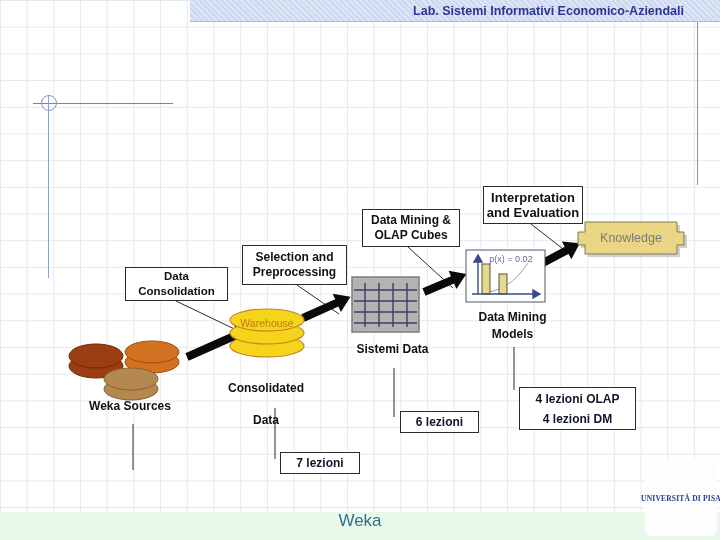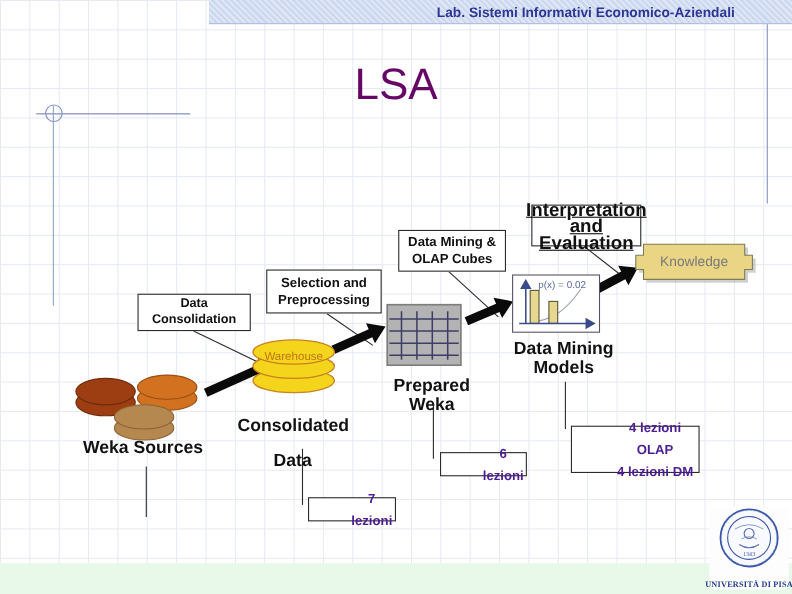--- a/index.html
+++ b/index.html
@@ -11,21 +11,21 @@
       linear-gradient(90deg,#e4e9f2 1px, transparent 1px);
     background-size:26.7px 26.7px;
     font-family:"Liberation Sans", sans-serif;
   }
   
   .banner{
     position:absolute;left:190px;top:0;width:530px;height:22px;
     background:repeating-linear-gradient(45deg,#cdd8ef 0 2px,#dde6f6 2px 4px);
     border-bottom:1px solid #aab8dd;
     display:flex;align-items:center;justify-content:flex-end;
-    padding-right:52px;box-sizing:border-box;
+    padding-right:36px;box-sizing:border-box;
   }
   .banner-text{font-size:12.5px;font-weight:bold;color:#2d3693;white-space:nowrap;}
   
   .decor-hline{position:absolute;left:33px;top:103px;width:140px;height:1px;background:#7283b4;}
   .decor-vline-left{position:absolute;left:48px;top:96px;width:1px;height:182px;background:#8ba3c9;}
   .decor-circle{position:absolute;left:41px;top:95px;width:14px;height:14px;border:1px solid #8494c0;border-radius:50%;background:transparent;}
   .decor-vline-right{position:absolute;left:697px;top:22px;width:1px;height:163px;background:#8090c0;}
   
   .title{
     position:absolute;left:0;top:55px;width:720px;text-align:center;
@@ -34,75 +34,74 @@
   
   .pbox{
     position:absolute;background:#fff;border:1px solid #2b2b2b;
     display:flex;align-items:center;justify-content:center;text-align:center;
     font-weight:bold;color:#111;font-size:12px;line-height:15px;
     white-space:pre-line;box-sizing:border-box;
   }
   .box-consolidation{left:125px;top:267px;width:103px;height:34px;font-size:11.5px;}
   .box-selection{left:242px;top:245px;width:105px;height:40px;}
   .box-olap{left:362px;top:209px;width:98px;height:38px;}
-  .box-interpretation{left:483px;top:186px;width:100px;height:38px;font-size:17px;text-decoration:underline;}
+  .box-interpretation{left:483px;top:186px;width:100px;height:38px;font-size:13px;}
   
   .dlabel{
     position:absolute;text-align:center;font-weight:bold;color:#111;
-    font-size:16px;white-space:pre-line;
+    font-size:12px;white-space:pre-line;
   }
   .lbl-sources{left:75px;top:399px;width:110px;}
   .lbl-consolidated{left:216px;top:344px;width:100px;line-height:32px;margin-top:28px;}
   .lbl-prepared{left:335px;top:342px;width:115px;}
   .lbl-models{left:455px;top:309px;width:115px;line-height:17px;}
   
   .lesson{
     position:absolute;background:#fff;border:1px solid #2b2b2b;
     display:flex;align-items:center;justify-content:center;text-align:center;
-    font-weight:bold;color:#4c1d95;font-size:12px;line-height:20px;
-    white-space:pre-line;box-sizing:border-box;padding-left:36px;
+    font-weight:bold;color:#0f172a;font-size:12px;line-height:20px;
+    white-space:pre-line;box-sizing:border-box;
   }
   .lesson-5{left:137px;top:469px;width:81px;height:22px;}
   .lesson-2{left:280px;top:452px;width:80px;height:22px;}
   .lesson-3{left:400px;top:411px;width:79px;height:22px;}
   .lesson-4{left:519px;top:387px;width:117px;height:43px;}
   
   .overlay{position:absolute;left:0;top:0;width:720px;height:540px;}
   
   .footer-strip{position:absolute;left:0;top:512px;width:720px;height:28px;background:#e9f9e9;}
   .weka{
     position:absolute;left:0;top:511px;width:720px;text-align:center;
     font-size:17px;color:#2b7290;
   }
   
   .logo-card{
     position:absolute;left:645px;top:461px;width:72px;height:75px;
     background:#fdfdfd;border-radius:6px;
-    display:flex;flex-direction:column;align-items:center;justify-content:space-between;
+    display:flex;flex-direction:row;align-items:center;justify-content:center;
   }
   .logo-text{
     font-family:"Liberation Serif", serif;font-weight:bold;font-size:7.5px;
     color:#27408f;white-space:nowrap;margin-top:-1px;letter-spacing:0.2px;
   }
 </style>
 </head>
 <body>
 
 <div class="slide">
 
   <div class="banner">
     <span class="banner-text">Lab. Sistemi Informativi Economico-Aziendali</span>
   </div>
 
   <div class="decor-hline"></div>
   <div class="decor-vline-left"></div>
   <div class="decor-circle"></div>
   <div class="decor-vline-right"></div>
 
-  <div class="title">LSA</div>
 
   <svg class="overlay" viewBox="0 0 720 540">
 
     <g stroke="#2b2b2b" stroke-width="1">
       <line x1="176" y1="301" x2="249" y2="336"></line>
       <line x1="297" y1="285" x2="339" y2="314"></line>
       <line x1="408" y1="247" x2="453" y2="288"></line>
       <line x1="531" y1="224" x2="567" y2="252"></line>
     </g>
 
@@ -182,30 +181,31 @@
   <div class="pbox box-olap">Data Mining &amp;
 OLAP Cubes</div>
   <div class="pbox box-selection">Selection and
 Preprocessing</div>
   <div class="pbox box-interpretation">Interpretation
 and Evaluation</div>
 
   <div class="dlabel lbl-sources">Weka Sources</div>
   <div class="dlabel lbl-consolidated">Consolidated
 Data</div>
-  <div class="dlabel lbl-prepared">Prepared Weka</div>
+  <div class="dlabel lbl-prepared">Sistemi Data</div>
   <div class="dlabel lbl-models">Data Mining
 Models</div>
 
   <div class="lesson lesson-2">7 lezioni</div>
   <div class="lesson lesson-3">6 lezioni</div>
   <div class="lesson lesson-4">4 lezioni OLAP
 4 lezioni DM</div>
 
   <div class="footer-strip"></div>
+  <div class="weka">Weka</div>
 
   <div class="logo-card">
     <svg width="60" height="58" viewBox="0 0 60 58">
       <circle cx="30" cy="28" r="26" fill="#f8faff" stroke="#3a56a8" stroke-width="1.6"></circle>
       <circle cx="30" cy="28" r="19.5" fill="none" stroke="#3a56a8" stroke-width="1"></circle>
       <circle cx="30" cy="28" r="25" fill="none" stroke="#7a8fc0" stroke-width="0.5" stroke-dasharray="1.5,2.2"></circle>
       <circle cx="30" cy="24" r="4.5" fill="none" stroke="#5a70b0" stroke-width="1"></circle>
       <path d="M 21 34 Q 30 40 39 34" fill="none" stroke="#5a70b0" stroke-width="1"></path>
       <path d="M 23 29 Q 30 25 37 29" fill="none" stroke="#7a8fc0" stroke-width="0.8"></path>
       <path d="M 17 20 Q 30 12 43 20" fill="none" stroke="#7a8fc0" stroke-width="0.8"></path>

